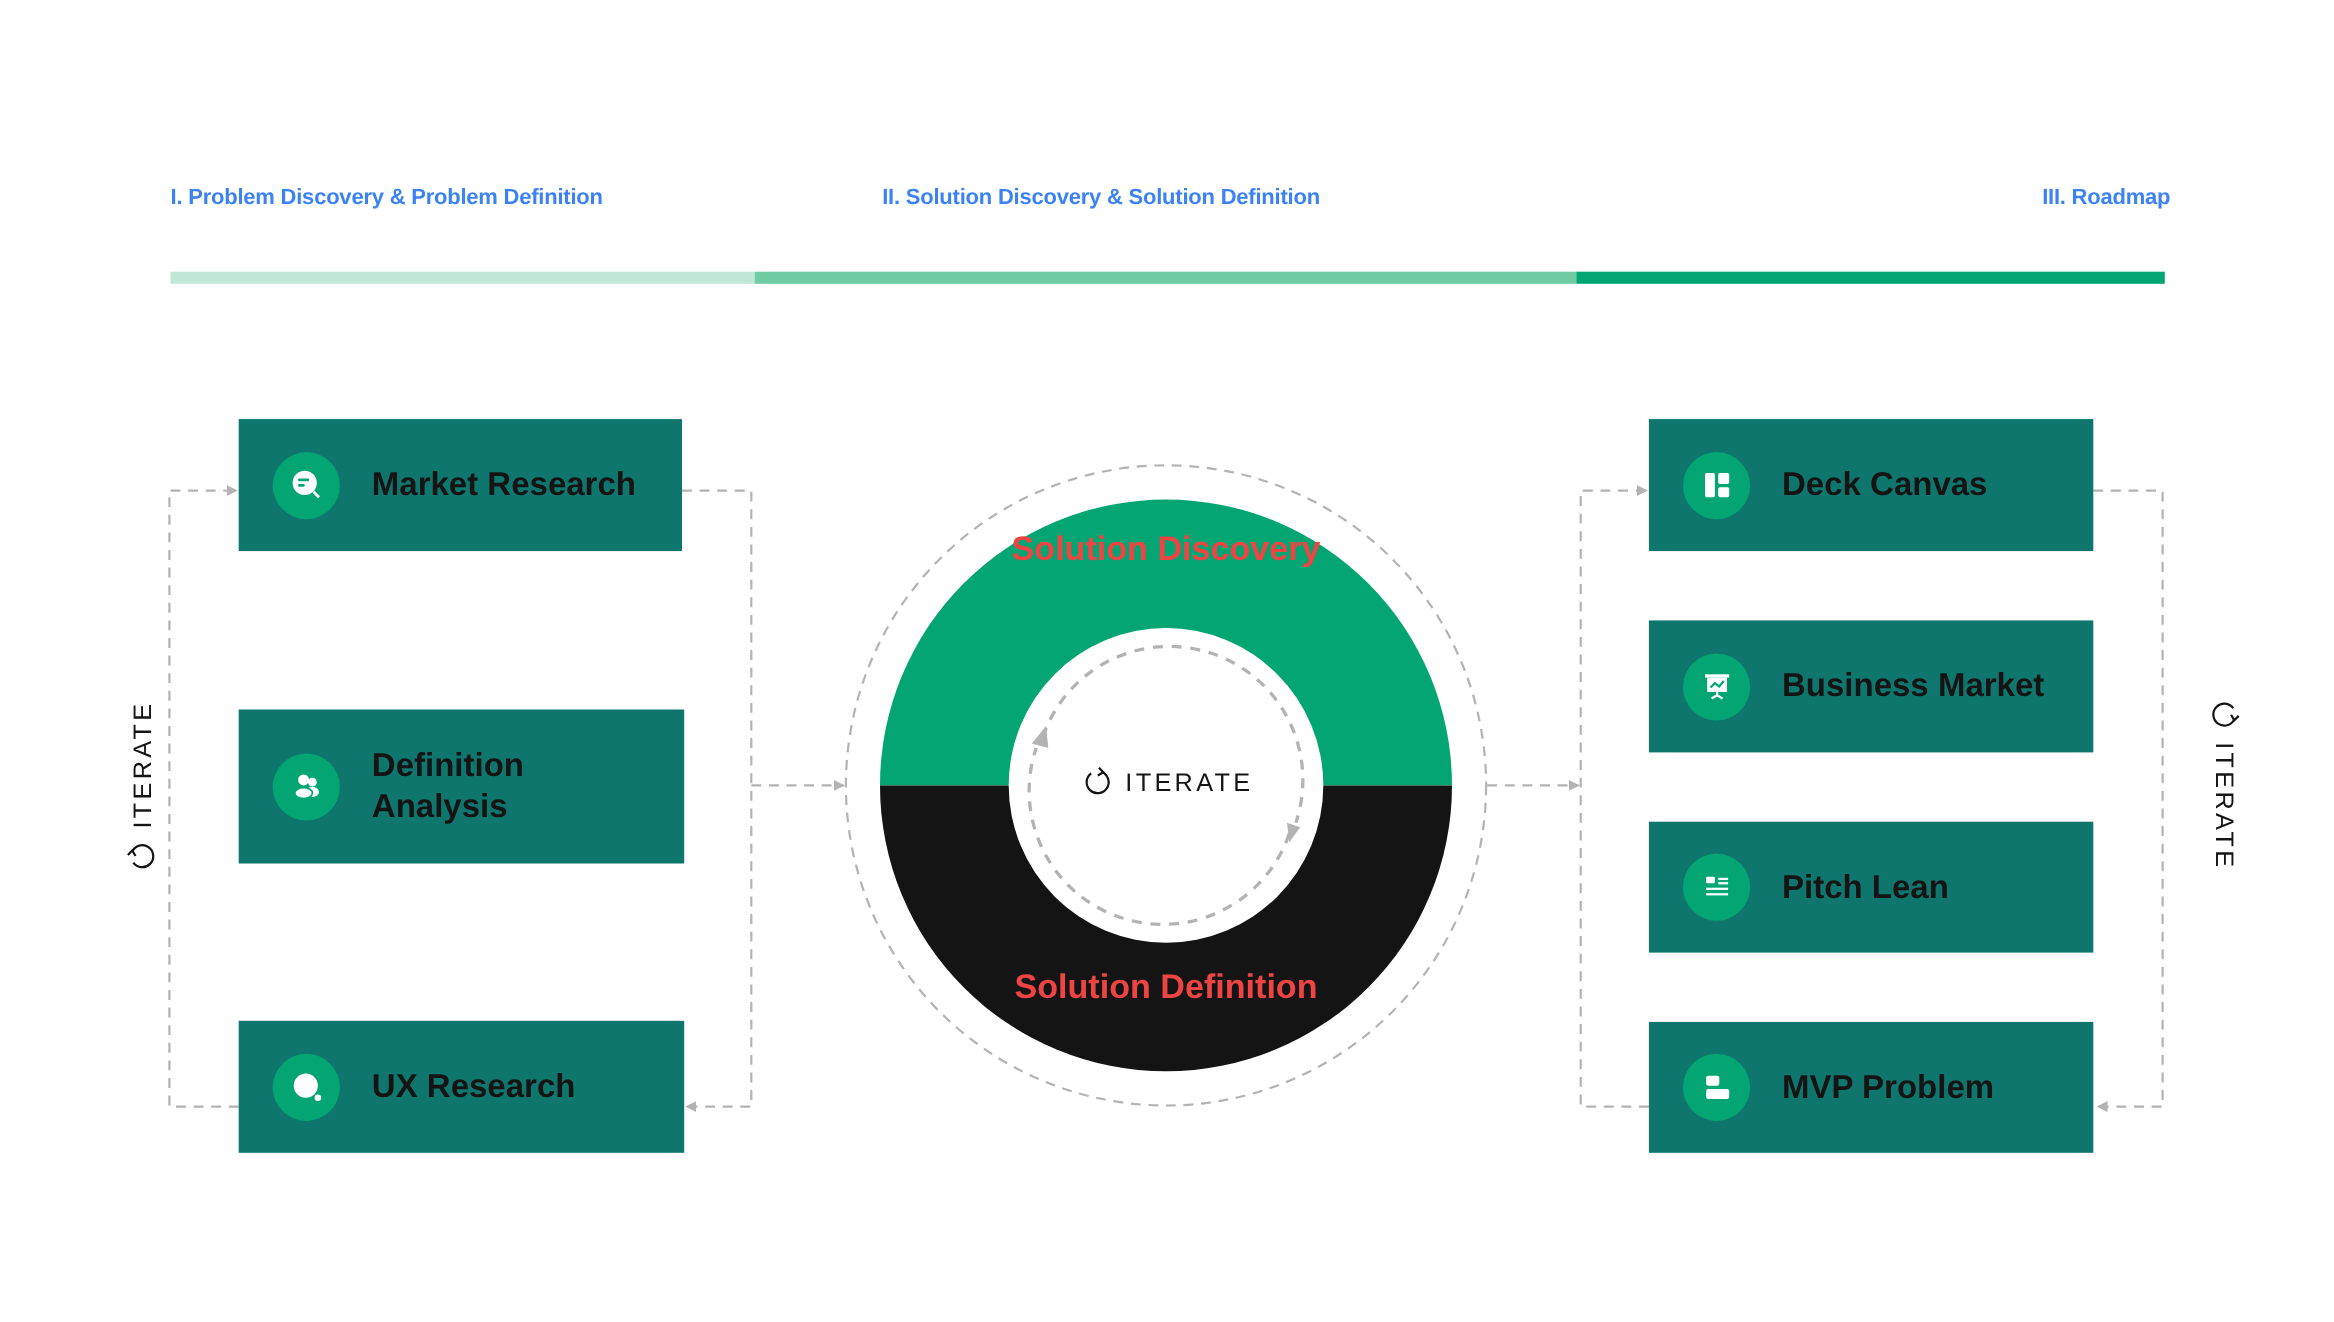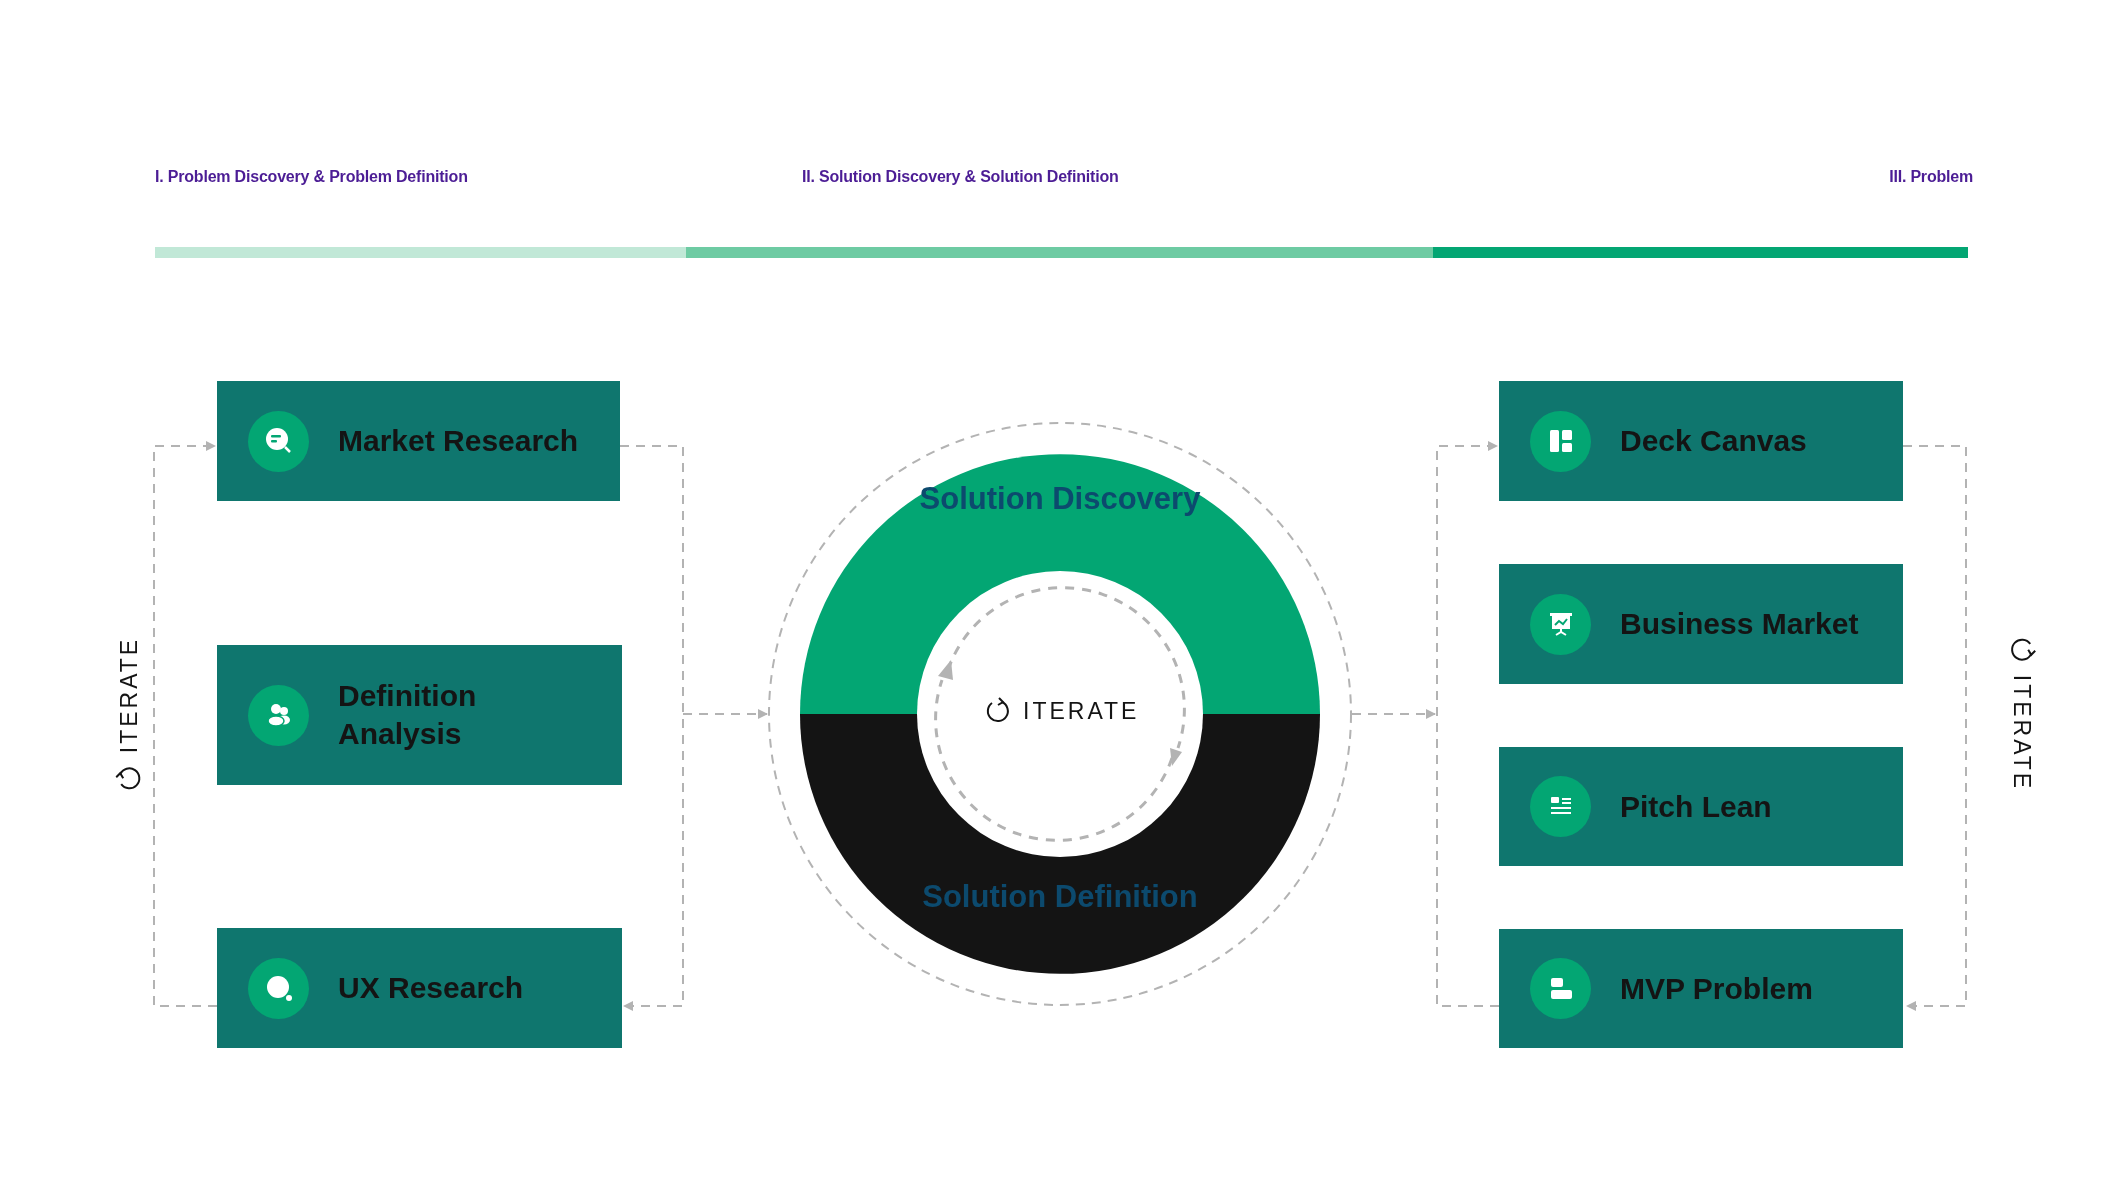--- a/index.html
+++ b/index.html
@@ -1,35 +1,35 @@
 <!DOCTYPE html>
 <html><head>
 <meta charset="utf-8">
 <style>
   html, body { margin:0; padding:0; background:#ffffff; }
   body { width:2122px; height:1202px; position:relative; overflow:hidden;
          font-family:"Liberation Sans", "DejaVu Sans", sans-serif; color:#141414; }
-  .phase { position:absolute; top:168px; font-size:16px; font-weight:700; color:#4c1d95; white-space:nowrap; letter-spacing:-0.2px; }
+  .phase { position:absolute; top:168px; font-size:20px; font-weight:700; color:#3b82f6; white-space:nowrap; letter-spacing:-0.2px; }
   .bar { position:absolute; top:247px; height:11px; }
   .box { position:absolute; background:#0f766e; display:flex; align-items:center; }
   .box .icon { position:absolute; left:31px; width:61px; height:61px; border-radius:50%;
                background:#03a673; display:flex; align-items:center; justify-content:center; }
   .box .label { position:absolute; left:121px; font-size:30px; font-weight:700; line-height:38px; color:#141414; }
   svg.overlay { position:absolute; left:0; top:0; width:2122px; height:1202px; pointer-events:none; }
-  .ring-label { position:absolute; width:300px; text-align:center; color:#0c4a6e; font-size:31px; font-weight:700; line-height:38px; }
+  .ring-label { position:absolute; width:300px; text-align:center; color:#ef4444; font-size:31px; font-weight:700; line-height:38px; }
   .center-iterate { position:absolute; left:985px; top:697px; display:flex; align-items:center; gap:12px;
                     font-size:23px; letter-spacing:3px; color:#141414; }
   .side-iterate { position:absolute; display:flex; align-items:center; gap:12px; font-size:23px; letter-spacing:3px; color:#141414; white-space:nowrap; }
 </style>
 </head>
 <body>
 
 <div class="phase" style="left:155px;">I. Problem Discovery &amp; Problem Definition</div>
 <div class="phase" style="left:802px;">II. Solution Discovery &amp; Solution Definition</div>
-<div class="phase" style="right:149px;">III. Problem</div>
+<div class="phase" style="right:149px;">III. Roadmap</div>
 
 <div class="bar" style="left:155px; width:531px; background:#c1e8d7;"></div>
 <div class="bar" style="left:686px; width:747px; background:#6ecba3;"></div>
 <div class="bar" style="left:1433px; width:535px; background:#03a673;"></div>
 
 <svg class="overlay" viewBox="0 0 2122 1202">
   <defs>
     <marker id="arr" viewBox="0 0 10 10" refX="9" refY="5" markerWidth="5" markerHeight="5" orient="auto">
       <path d="M0,0 L10,5 L0,10 z" fill="#b3b3b3"></path>
     </marker>

